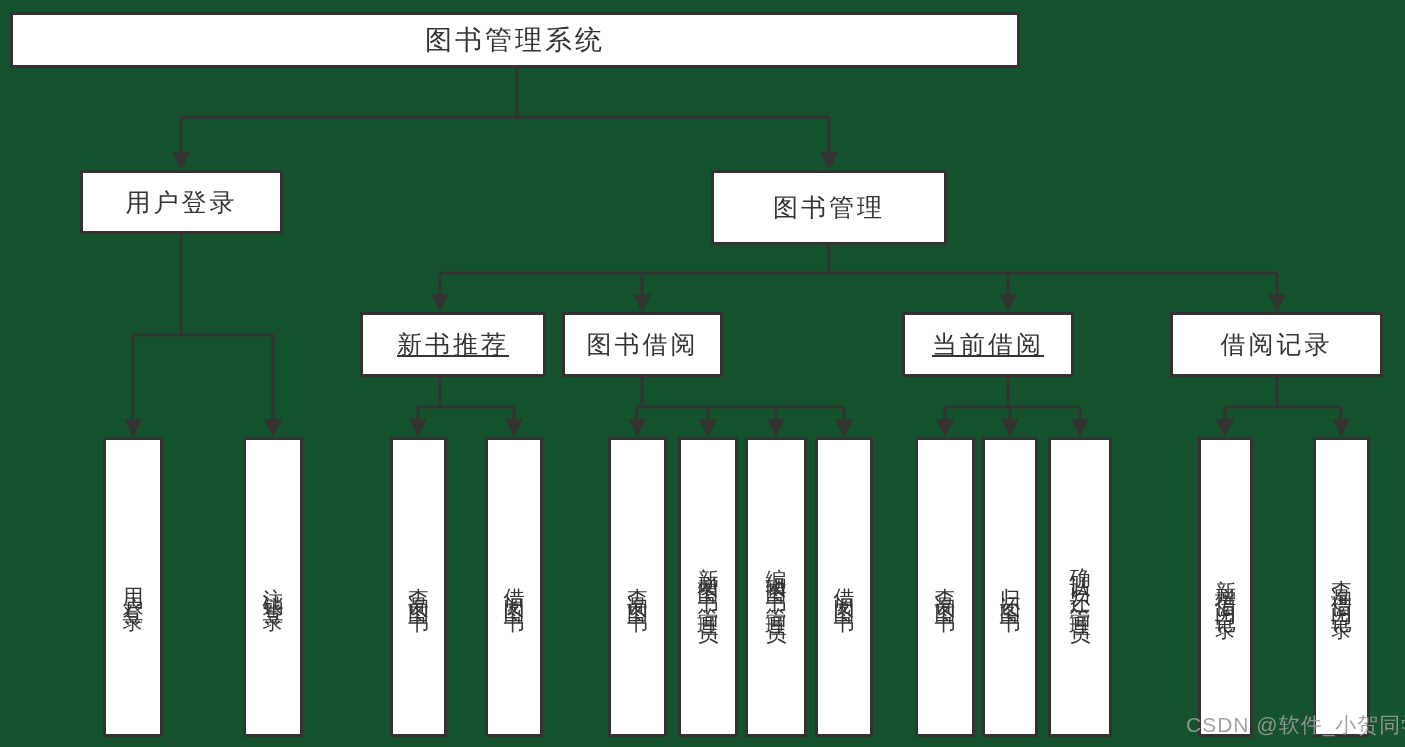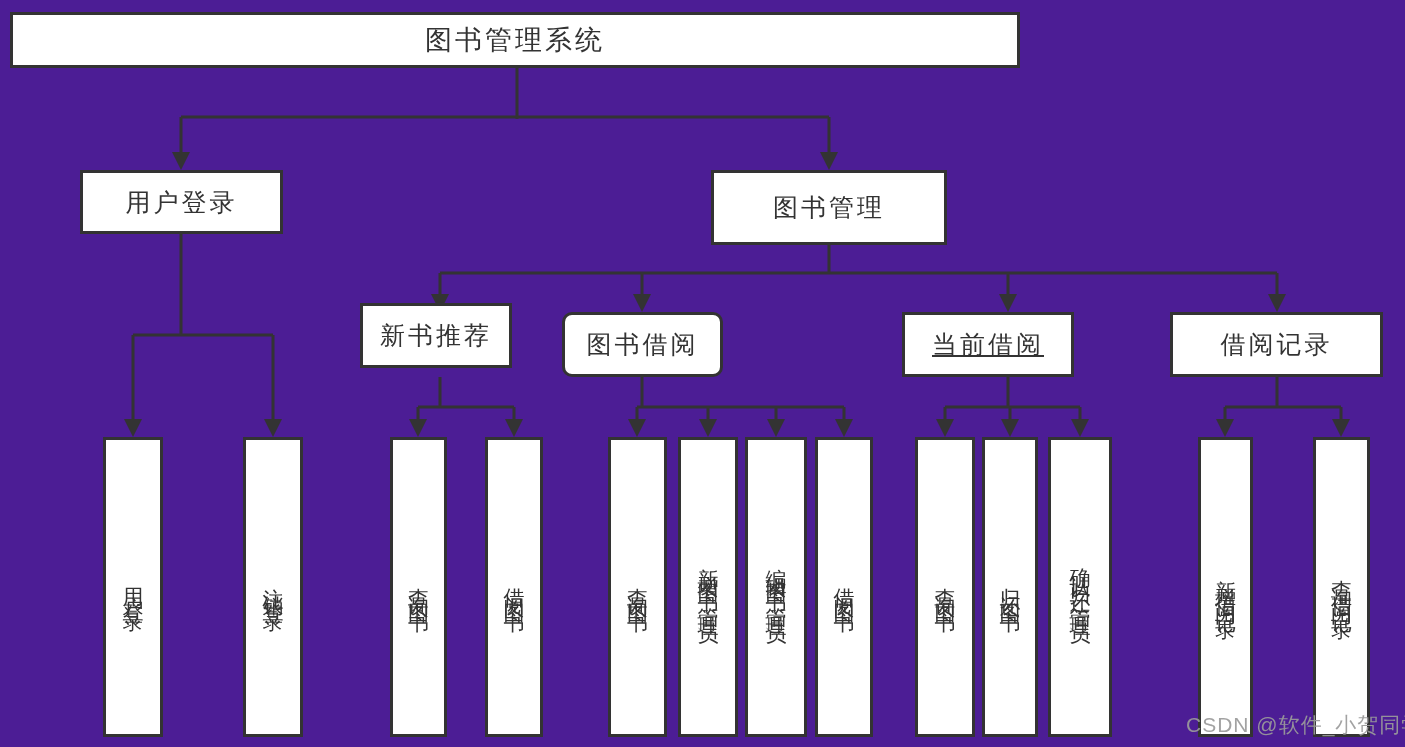--- a/index.html
+++ b/index.html
@@ -1,20 +1,20 @@
 <!DOCTYPE html>
 <html><head>
 <meta charset="utf-8">
 <style>
   html, body { margin: 0; padding: 0; background: #ffffff; }
   .stage {
     position: relative;
     width: 1405px;
     height: 747px;
-    background: #4c1d95;
+    background: #14532d;
     font-family: "Liberation Sans", "DejaVu Sans", sans-serif;
     overflow: hidden;
   }
   svg.connectors {
     position: absolute;
     left: 0; top: 0;
     width: 1405px; height: 747px;
     z-index: 1;
   }
   .box {
@@ -113,22 +113,22 @@
       <polygon points="1216,419 1234,419 1225,437"></polygon>
       <polygon points="1332,419 1350,419 1341,437"></polygon>
     </g>
   </svg>
 
   <div class="box rootbox" style="left:10px; top:12px; width:1010px; height:56px;">图书管理系统</div>
 
   <div class="box hbox" style="left:80px; top:170px; width:203px; height:64px;">用户登录</div>
   <div class="box hbox" style="left:711px; top:170px; width:236px; height:75px;">图书管理</div>
 
-  <div class="box hbox" style="left:360px; top:303px; width:152px; height:65px;">新书推荐</div>
-  <div class="box hbox" style="left:562px; top:312px; width:161px; height:65px;border-radius:10px;">图书借阅</div>
+  <div class="box hbox" style="left:360px; top:312px; width:186px; height:65px;text-decoration:underline;">新书推荐</div>
+  <div class="box hbox" style="left:562px; top:312px; width:161px; height:65px;">图书借阅</div>
   <div class="box hbox" style="left:902px; top:312px; width:172px; height:65px;text-decoration:underline;">当前借阅</div>
   <div class="box hbox" style="left:1170px; top:312px; width:213px; height:65px;">借阅记录</div>
 
   <div class="box leaf" style="left:103px; width:60px;">
     <span>用户登录</span>
   </div>
   <div class="box leaf" style="left:243px; width:60px;">
     <span>注销登录</span>
   </div>
 

